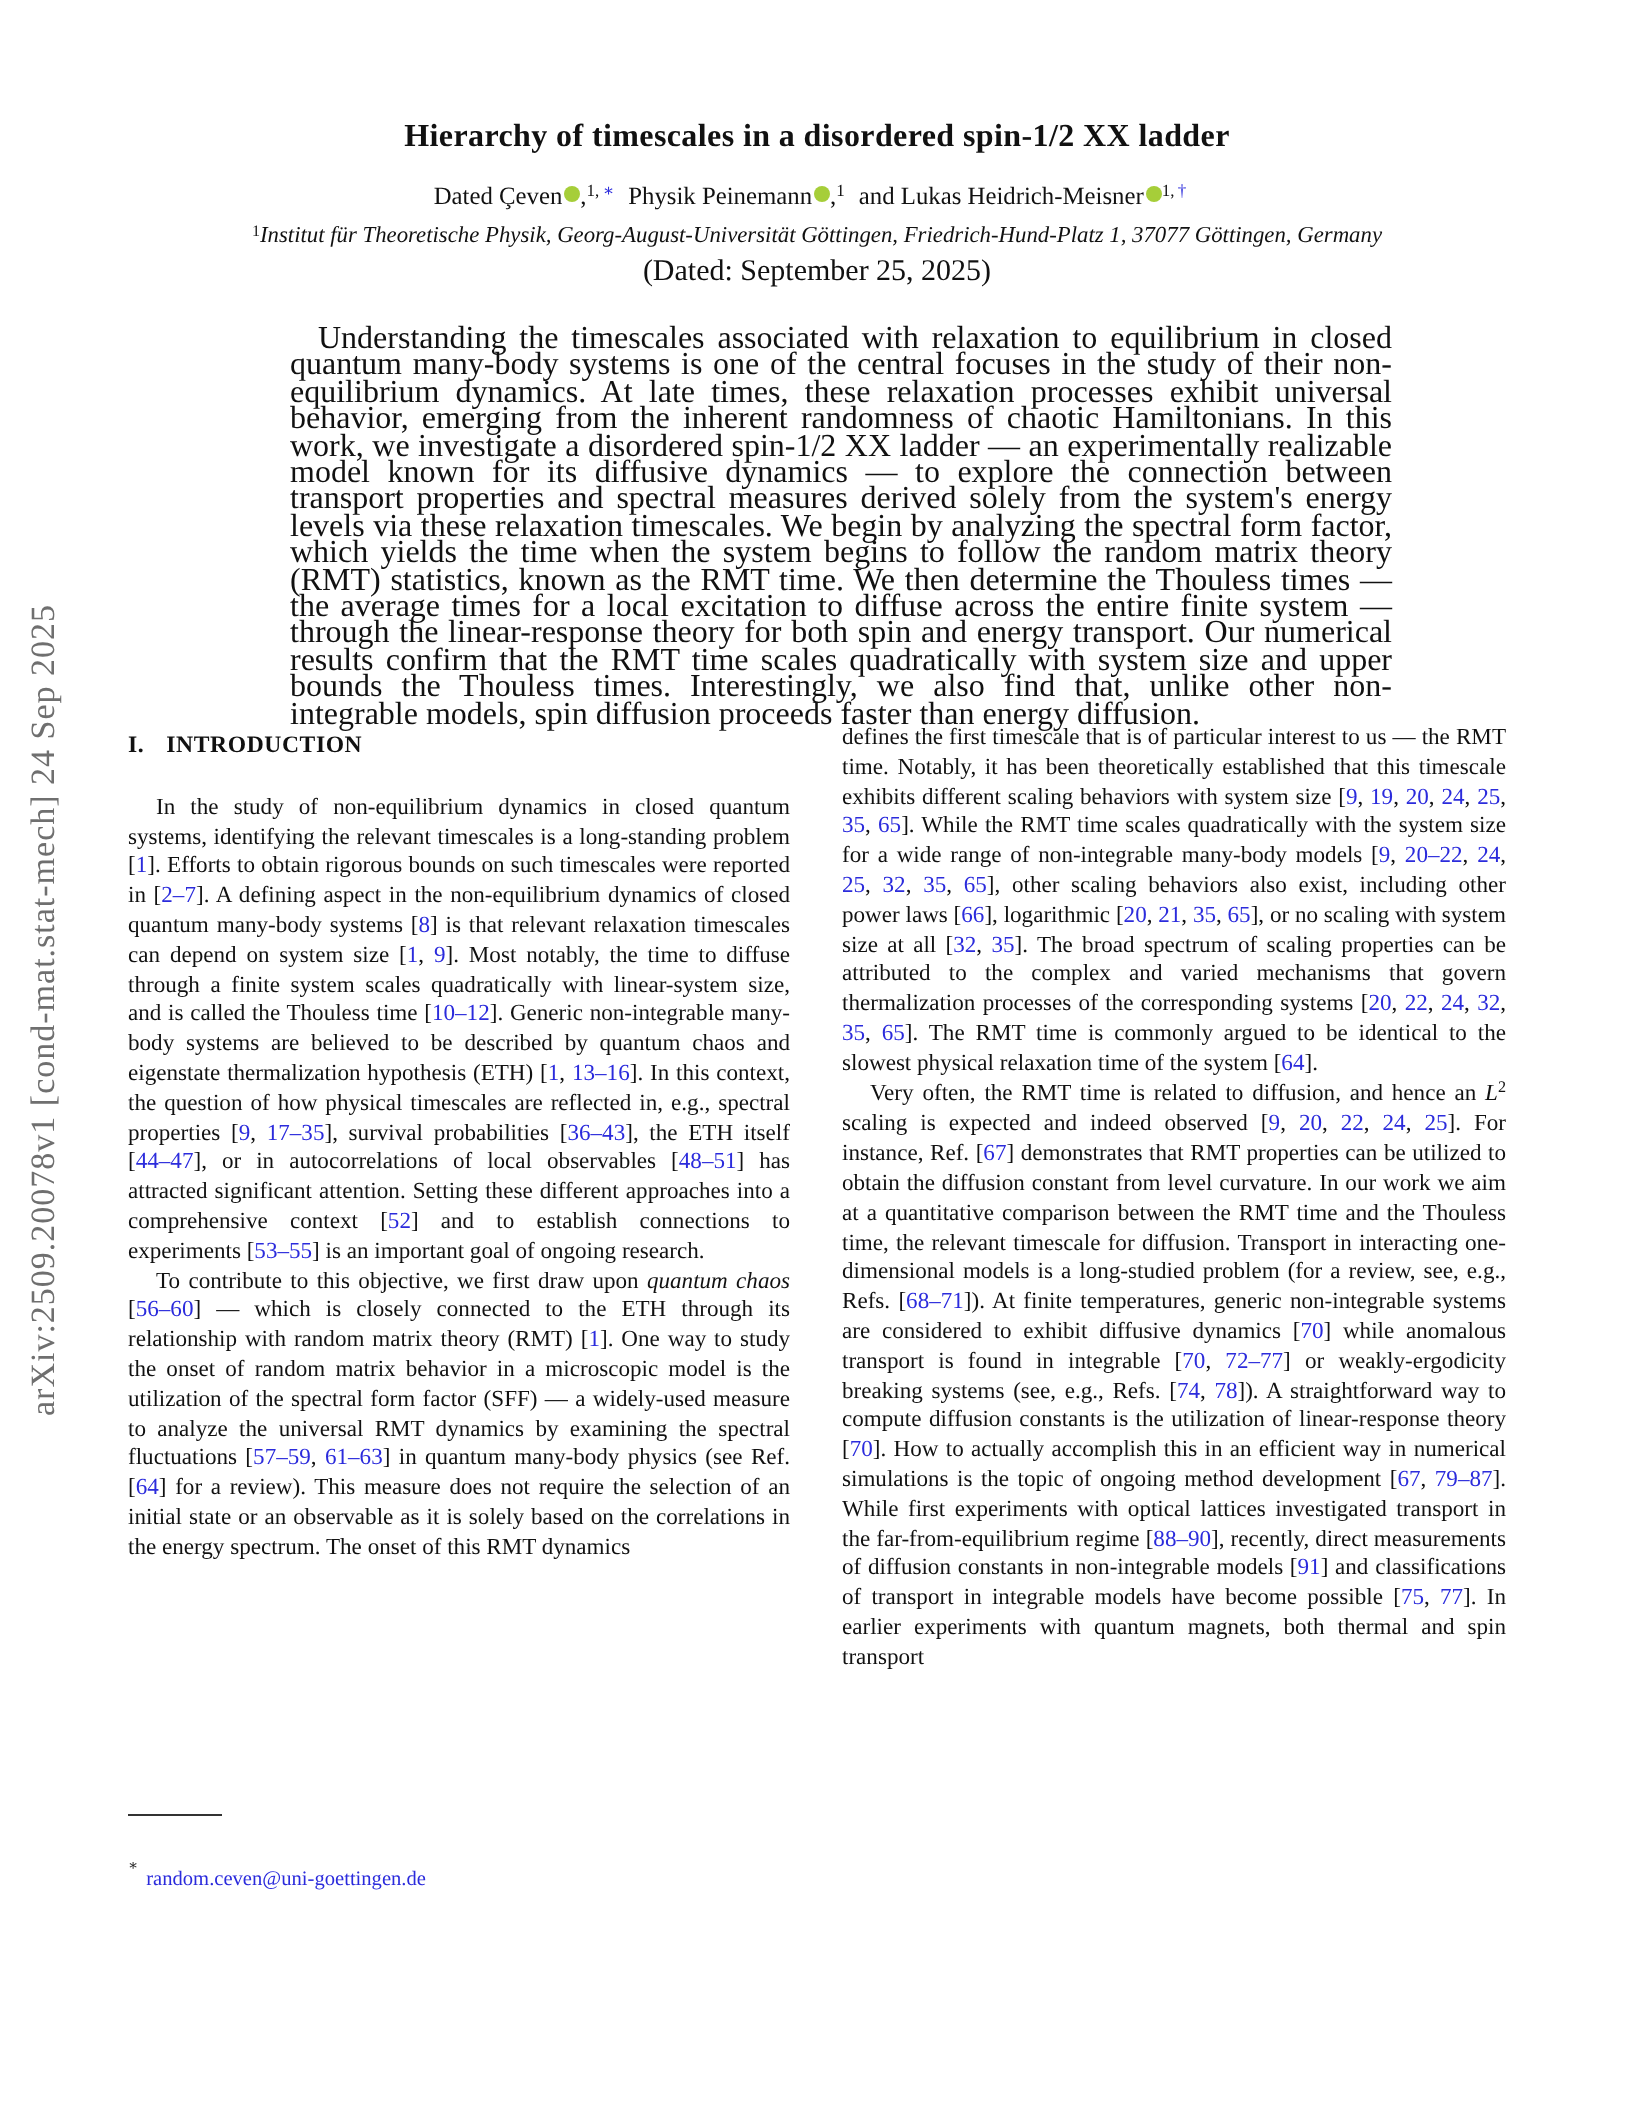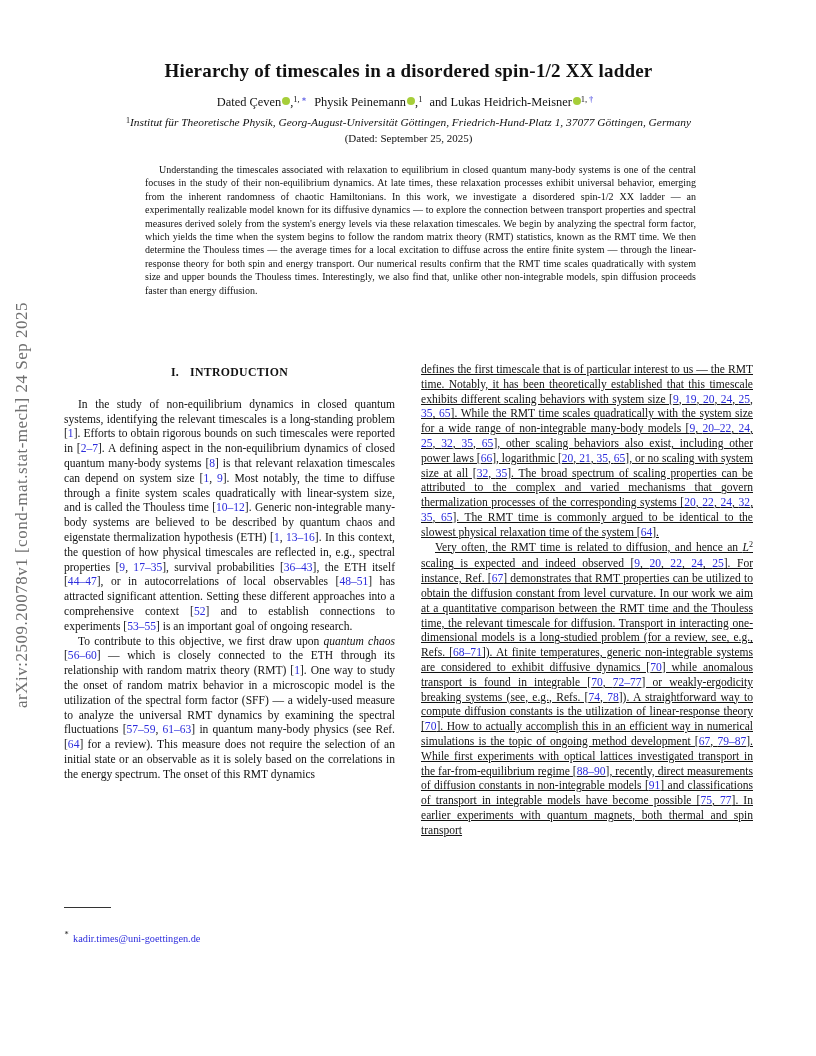--- a/index.html
+++ b/index.html
@@ -10,44 +10,44 @@
   }
   
   .banner{
     position:absolute;left:12px;top:155px;height:700px;width:34px;
     writing-mode:vertical-rl;transform:rotate(180deg);
     text-align:center;font-size:17px;letter-spacing:.5px;
     color:var(--banner-gray,#6f6f6f);white-space:nowrap;
   }
   
   .header{position:absolute;left:64px;right:63px;top:60px;text-align:center;}
-  .header h1{margin:0;font-size:19px;font-weight:bold;letter-spacing:.2px;font-family:Liberation Serif, serif;}
+  .header h1{margin:0;font-size:16px;font-weight:bold;letter-spacing:.2px;font-family:Liberation Serif, serif;}
   .authors{margin-top:13px;font-size:12.4px;}
   .authors .au{margin-right:7px;}
   .authors sup{font-size:8.5px;vertical-align:baseline;position:relative;top:-4px;}
   .mark{color:var(--link,#2b2bdc);}
   .orcid{
     display:inline-block;width:8px;height:8px;border-radius:50%;
     background:var(--orcid-green,#a6ce39);vertical-align:1px;margin-left:1px;
   }
   .affiliation{margin-top:6px;font-size:11.4px;}
   .affiliation em{font-style:italic;}
   .affiliation sup{font-size:8px;vertical-align:baseline;position:relative;top:-3px;}
-  .date{margin-top:4px;font-size:11px;}
+  .date{margin-top:4px;font-size:15px;}
   
   .abstract{
     position:absolute;left:145px;width:551px;top:163px;
-    font-size:10px;line-height:13.4px;text-align:justify;
+    font-size:16px;line-height:13.4px;text-align:justify;
   }
   
   .col{position:absolute;top:362px;font-size:11.55px;line-height:14.8px;text-align:justify;}
   .colL{left:64px;width:331px;}
-  .colR{left:421px;width:332px;text-decoration:underline;}
+  .colR{left:421px;width:332px;}
   .col h2{
-    margin:3px 0 17px 0;text-align:center;font-size:11.8px;font-weight:bold;
+    margin:3px 0 17px 0;font-size:11.8px;font-weight:bold;
     letter-spacing:.3px;
   }
   .hsp{display:inline-block;width:11px;}
   p.para{margin:0;}
   p.para.indent{text-indent:14px;}
   .cite{color:var(--link,#2b2bdc);}
   em{font-style:italic;}
   .col sup, .abstract sup{font-size:70%;vertical-align:baseline;position:relative;top:-4px;}
   
   .footnotes{position:absolute;left:64px;top:903px;width:331px;font-size:10.3px;}
@@ -83,17 +83,17 @@
   </section>
 
   <section class="col colR">
       <p class="para">defines the first timescale that is of particular interest to us — the RMT time. Notably, it has been theoretically established that this timescale exhibits different scaling behaviors with system size [<span class="cite">9</span>, <span class="cite">19</span>, <span class="cite">20</span>, <span class="cite">24</span>, <span class="cite">25</span>, <span class="cite">35</span>, <span class="cite">65</span>]. While the RMT time scales quadratically with the system size for a wide range of non-integrable many-body models [<span class="cite">9</span>, <span class="cite">20–22</span>, <span class="cite">24</span>, <span class="cite">25</span>, <span class="cite">32</span>, <span class="cite">35</span>, <span class="cite">65</span>], other scaling behaviors also exist, including other power laws [<span class="cite">66</span>], logarithmic [<span class="cite">20</span>, <span class="cite">21</span>, <span class="cite">35</span>, <span class="cite">65</span>], or no scaling with system size at all [<span class="cite">32</span>, <span class="cite">35</span>]. The broad spectrum of scaling properties can be attributed to the complex and varied mechanisms that govern thermalization processes of the corresponding systems [<span class="cite">20</span>, <span class="cite">22</span>, <span class="cite">24</span>, <span class="cite">32</span>, <span class="cite">35</span>, <span class="cite">65</span>]. The RMT time is commonly argued to be identical to the slowest physical relaxation time of the system [<span class="cite">64</span>].</p>
       <p class="para indent">Very often, the RMT time is related to diffusion, and hence an <em>L</em><sup>2</sup> scaling is expected and indeed observed [<span class="cite">9</span>, <span class="cite">20</span>, <span class="cite">22</span>, <span class="cite">24</span>, <span class="cite">25</span>]. For instance, Ref. [<span class="cite">67</span>] demonstrates that RMT properties can be utilized to obtain the diffusion constant from level curvature. In our work we aim at a quantitative comparison between the RMT time and the Thouless time, the relevant timescale for diffusion. Transport in interacting one-dimensional models is a long-studied problem (for a review, see, e.g., Refs. [<span class="cite">68–71</span>]). At finite temperatures, generic non-integrable systems are considered to exhibit diffusive dynamics [<span class="cite">70</span>] while anomalous transport is found in integrable [<span class="cite">70</span>, <span class="cite">72–77</span>] or weakly-ergodicity breaking systems (see, e.g., Refs. [<span class="cite">74</span>, <span class="cite">78</span>]). A straightforward way to compute diffusion constants is the utilization of linear-response theory [<span class="cite">70</span>]. How to actually accomplish this in an efficient way in numerical simulations is the topic of ongoing method development [<span class="cite">67</span>, <span class="cite">79–87</span>]. While first experiments with optical lattices investigated transport in the far-from-equilibrium regime [<span class="cite">88–90</span>], recently, direct measurements of diffusion constants in non-integrable models [<span class="cite">91</span>] and classifications of transport in integrable models have become possible [<span class="cite">75</span>, <span class="cite">77</span>]. In earlier experiments with quantum magnets, both thermal and spin transport</p>
     </section>
 
   <footer class="footnotes">
     <div class="fnrule"></div>
     <div class="fnlist">
-        <div class="fn"><sup class="fnmark">∗</sup><a class="email">kadir.times@uni-goettingen.de</a></div>
+        <div class="fn"><sup class="fnmark">∗</sup><a class="email">random.ceven@uni-goettingen.de</a></div>
       </div>
   </footer>
 
 </div>
 
 </body></html>

